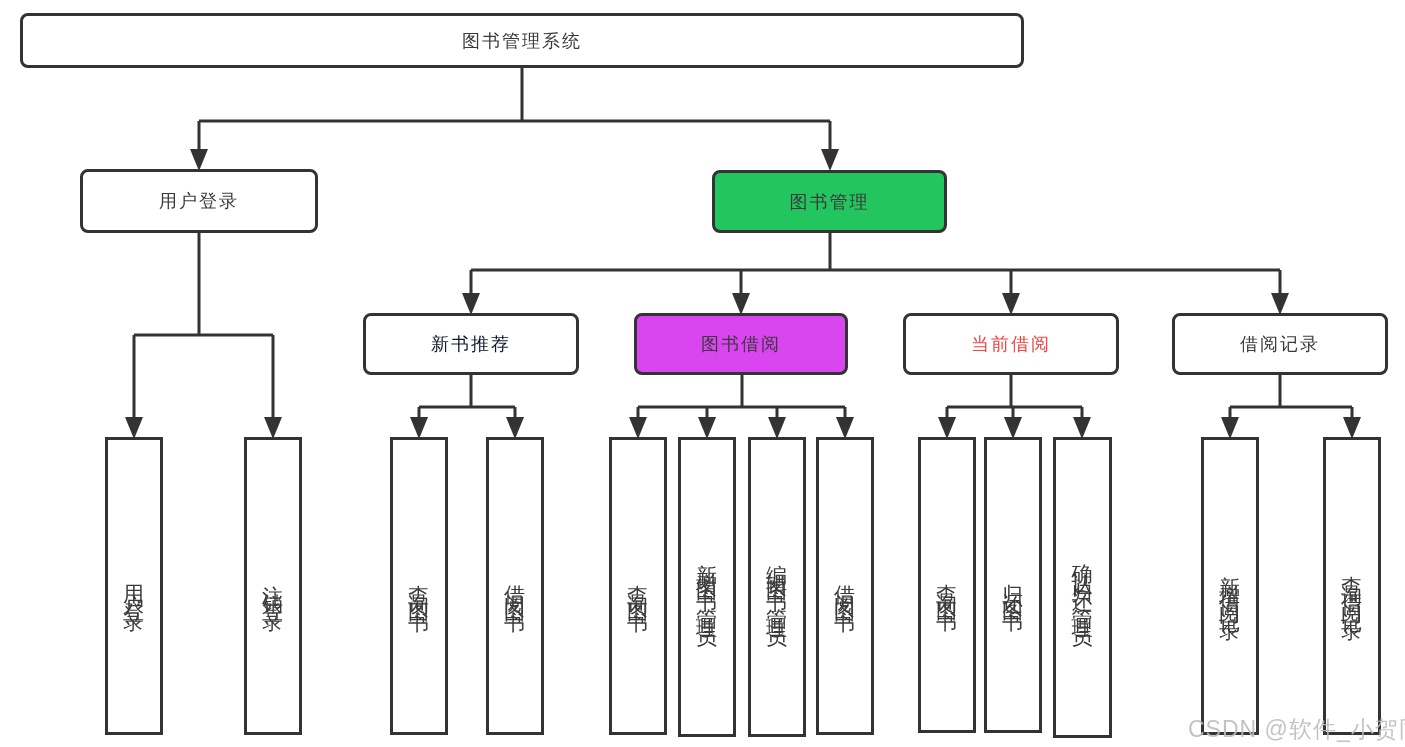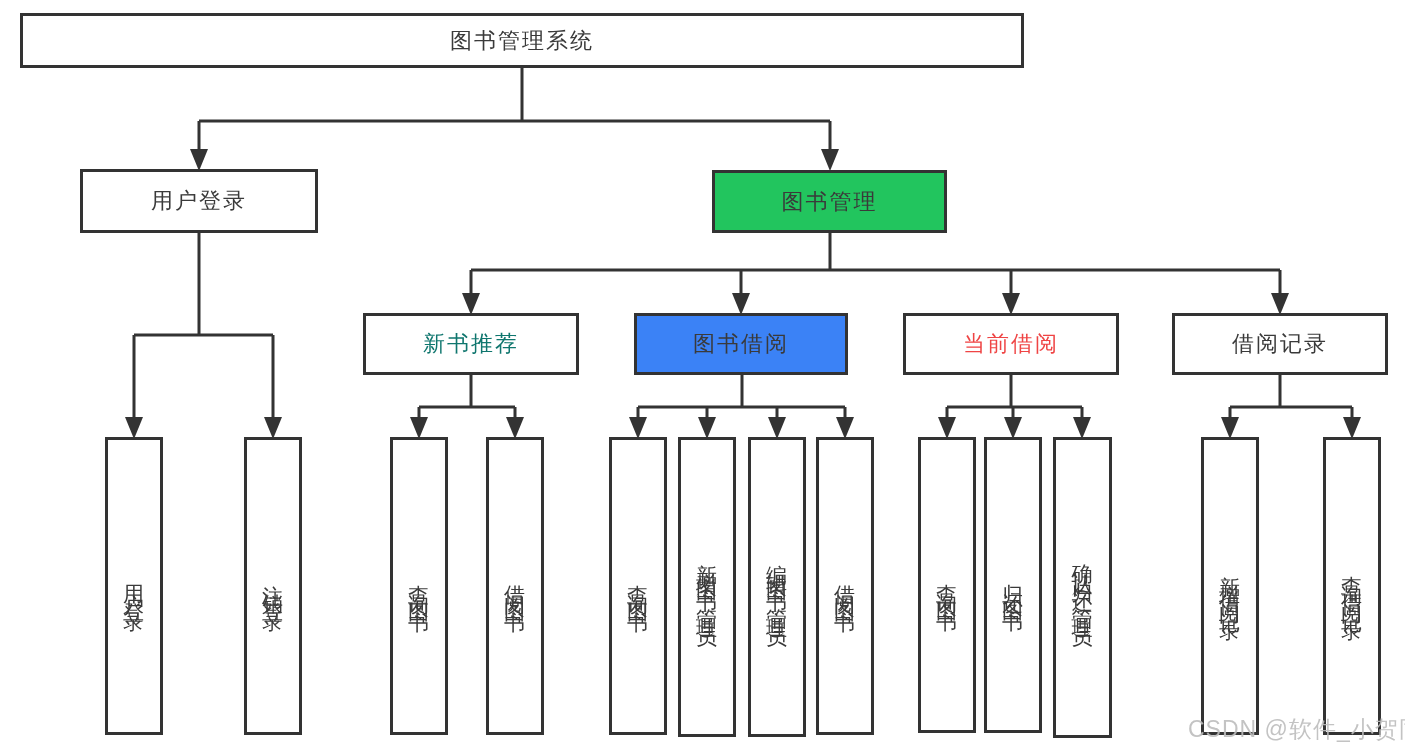--- a/index.html
+++ b/index.html
@@ -27,23 +27,24 @@
     border: 3px solid #333333;
     background: #ffffff;
     color: #3a3a3a;
     display: flex;
     align-items: center;
     justify-content: center;
     text-align: center;
     z-index: 2;
   }
   .node.h {
-    font-size: 22px;
+    font-size: 18px;
     letter-spacing: 2px;
     white-space: nowrap;
+    border-radius: 8px;
   }
   .node.v {
     -webkit-writing-mode: vertical-lr;
     writing-mode: vertical-lr;
     text-orientation: mixed;
     font-size: 21px;
     letter-spacing: 9px;
     line-height: 1;
   }
   .watermark {
@@ -78,22 +79,22 @@
       <polygon points="938,417 956,417 947,439" fill="#333333"></polygon>
       <polygon points="1004,417 1022,417 1013,439" fill="#333333"></polygon>
       <polygon points="1073,417 1091,417 1082,439" fill="#333333"></polygon>
       <polygon points="1221,417 1239,417 1230,439" fill="#333333"></polygon>
       <polygon points="1343,417 1361,417 1352,439" fill="#333333"></polygon>
     </svg>
   <div class="watermark" style="color: rgb(189, 189, 189); left: 1188px; top: 714px;">CSDN @软件_小贺同学</div>
 <div class="node h" style="left: 20px; top: 13px; width: 1004px; height: 55px; border-color: rgb(51, 51, 51); background: rgb(255, 255, 255); color: rgb(58, 58, 58);">图书管理系统</div>
     <div class="node h" style="left: 80px; top: 169px; width: 238px; height: 64px; border-color: rgb(51, 51, 51); background: rgb(255, 255, 255); color: rgb(58, 58, 58);">用户登录</div>
     <div class="node h" style="left: 712px; top: 170px; width: 235px; height: 63px; border-color: rgb(51, 51, 51); background: #22c55e; color: rgb(58, 58, 58);">图书管理</div>
-    <div class="node h" style="left: 363px; top: 313px; width: 216px; height: 62px; border-color: rgb(51, 51, 51); background: rgb(255, 255, 255); color: #0f766e;">新书推荐</div>
-    <div class="node h" style="left: 634px; top: 313px; width: 214px; height: 62px; border-color: rgb(51, 51, 51); background: #3b82f6; color: rgb(58, 58, 58);">图书借阅</div>
+    <div class="node h" style="left: 363px; top: 313px; width: 216px; height: 62px; border-color: rgb(51, 51, 51); background: rgb(255, 255, 255); color: #0f172a;">新书推荐</div>
+    <div class="node h" style="left: 634px; top: 313px; width: 214px; height: 62px; border-color: rgb(51, 51, 51); background: #d946ef; color: rgb(58, 58, 58);">图书借阅</div>
     <div class="node h" style="left: 903px; top: 313px; width: 216px; height: 62px; border-color: rgb(51, 51, 51); background: rgb(255, 255, 255); color: #ef4444;">当前借阅</div>
     <div class="node h" style="left: 1172px; top: 313px; width: 216px; height: 62px; border-color: rgb(51, 51, 51); background: rgb(255, 255, 255); color: rgb(58, 58, 58);">借阅记录</div>
     <div class="node v" style="left: 105px; top: 437px; width: 58px; height: 298px; border-color: rgb(51, 51, 51); background: rgb(255, 255, 255); color: rgb(58, 58, 58);">用户登录</div>
     <div class="node v" style="left: 244px; top: 437px; width: 58px; height: 298px; border-color: rgb(51, 51, 51); background: rgb(255, 255, 255); color: rgb(58, 58, 58);">注销登录</div>
     <div class="node v" style="left: 390px; top: 437px; width: 58px; height: 298px; border-color: rgb(51, 51, 51); background: rgb(255, 255, 255); color: rgb(58, 58, 58);">查询图书</div>
     <div class="node v" style="left: 486px; top: 437px; width: 58px; height: 298px; border-color: rgb(51, 51, 51); background: rgb(255, 255, 255); color: rgb(58, 58, 58);">借阅图书</div>
     <div class="node v" style="left: 609px; top: 437px; width: 58px; height: 298px; border-color: rgb(51, 51, 51); background: rgb(255, 255, 255); color: rgb(58, 58, 58);">查询图书</div>
     <div class="node v" style="left: 678px; top: 437px; width: 58px; height: 300px; border-color: rgb(51, 51, 51); background: rgb(255, 255, 255); color: rgb(58, 58, 58);">新增图书（管理员）</div>
     <div class="node v" style="left: 748px; top: 437px; width: 58px; height: 300px; border-color: rgb(51, 51, 51); background: rgb(255, 255, 255); color: rgb(58, 58, 58);">编辑图书（管理员）</div>
     <div class="node v" style="left: 816px; top: 437px; width: 58px; height: 298px; border-color: rgb(51, 51, 51); background: rgb(255, 255, 255); color: rgb(58, 58, 58);">借阅图书</div>

